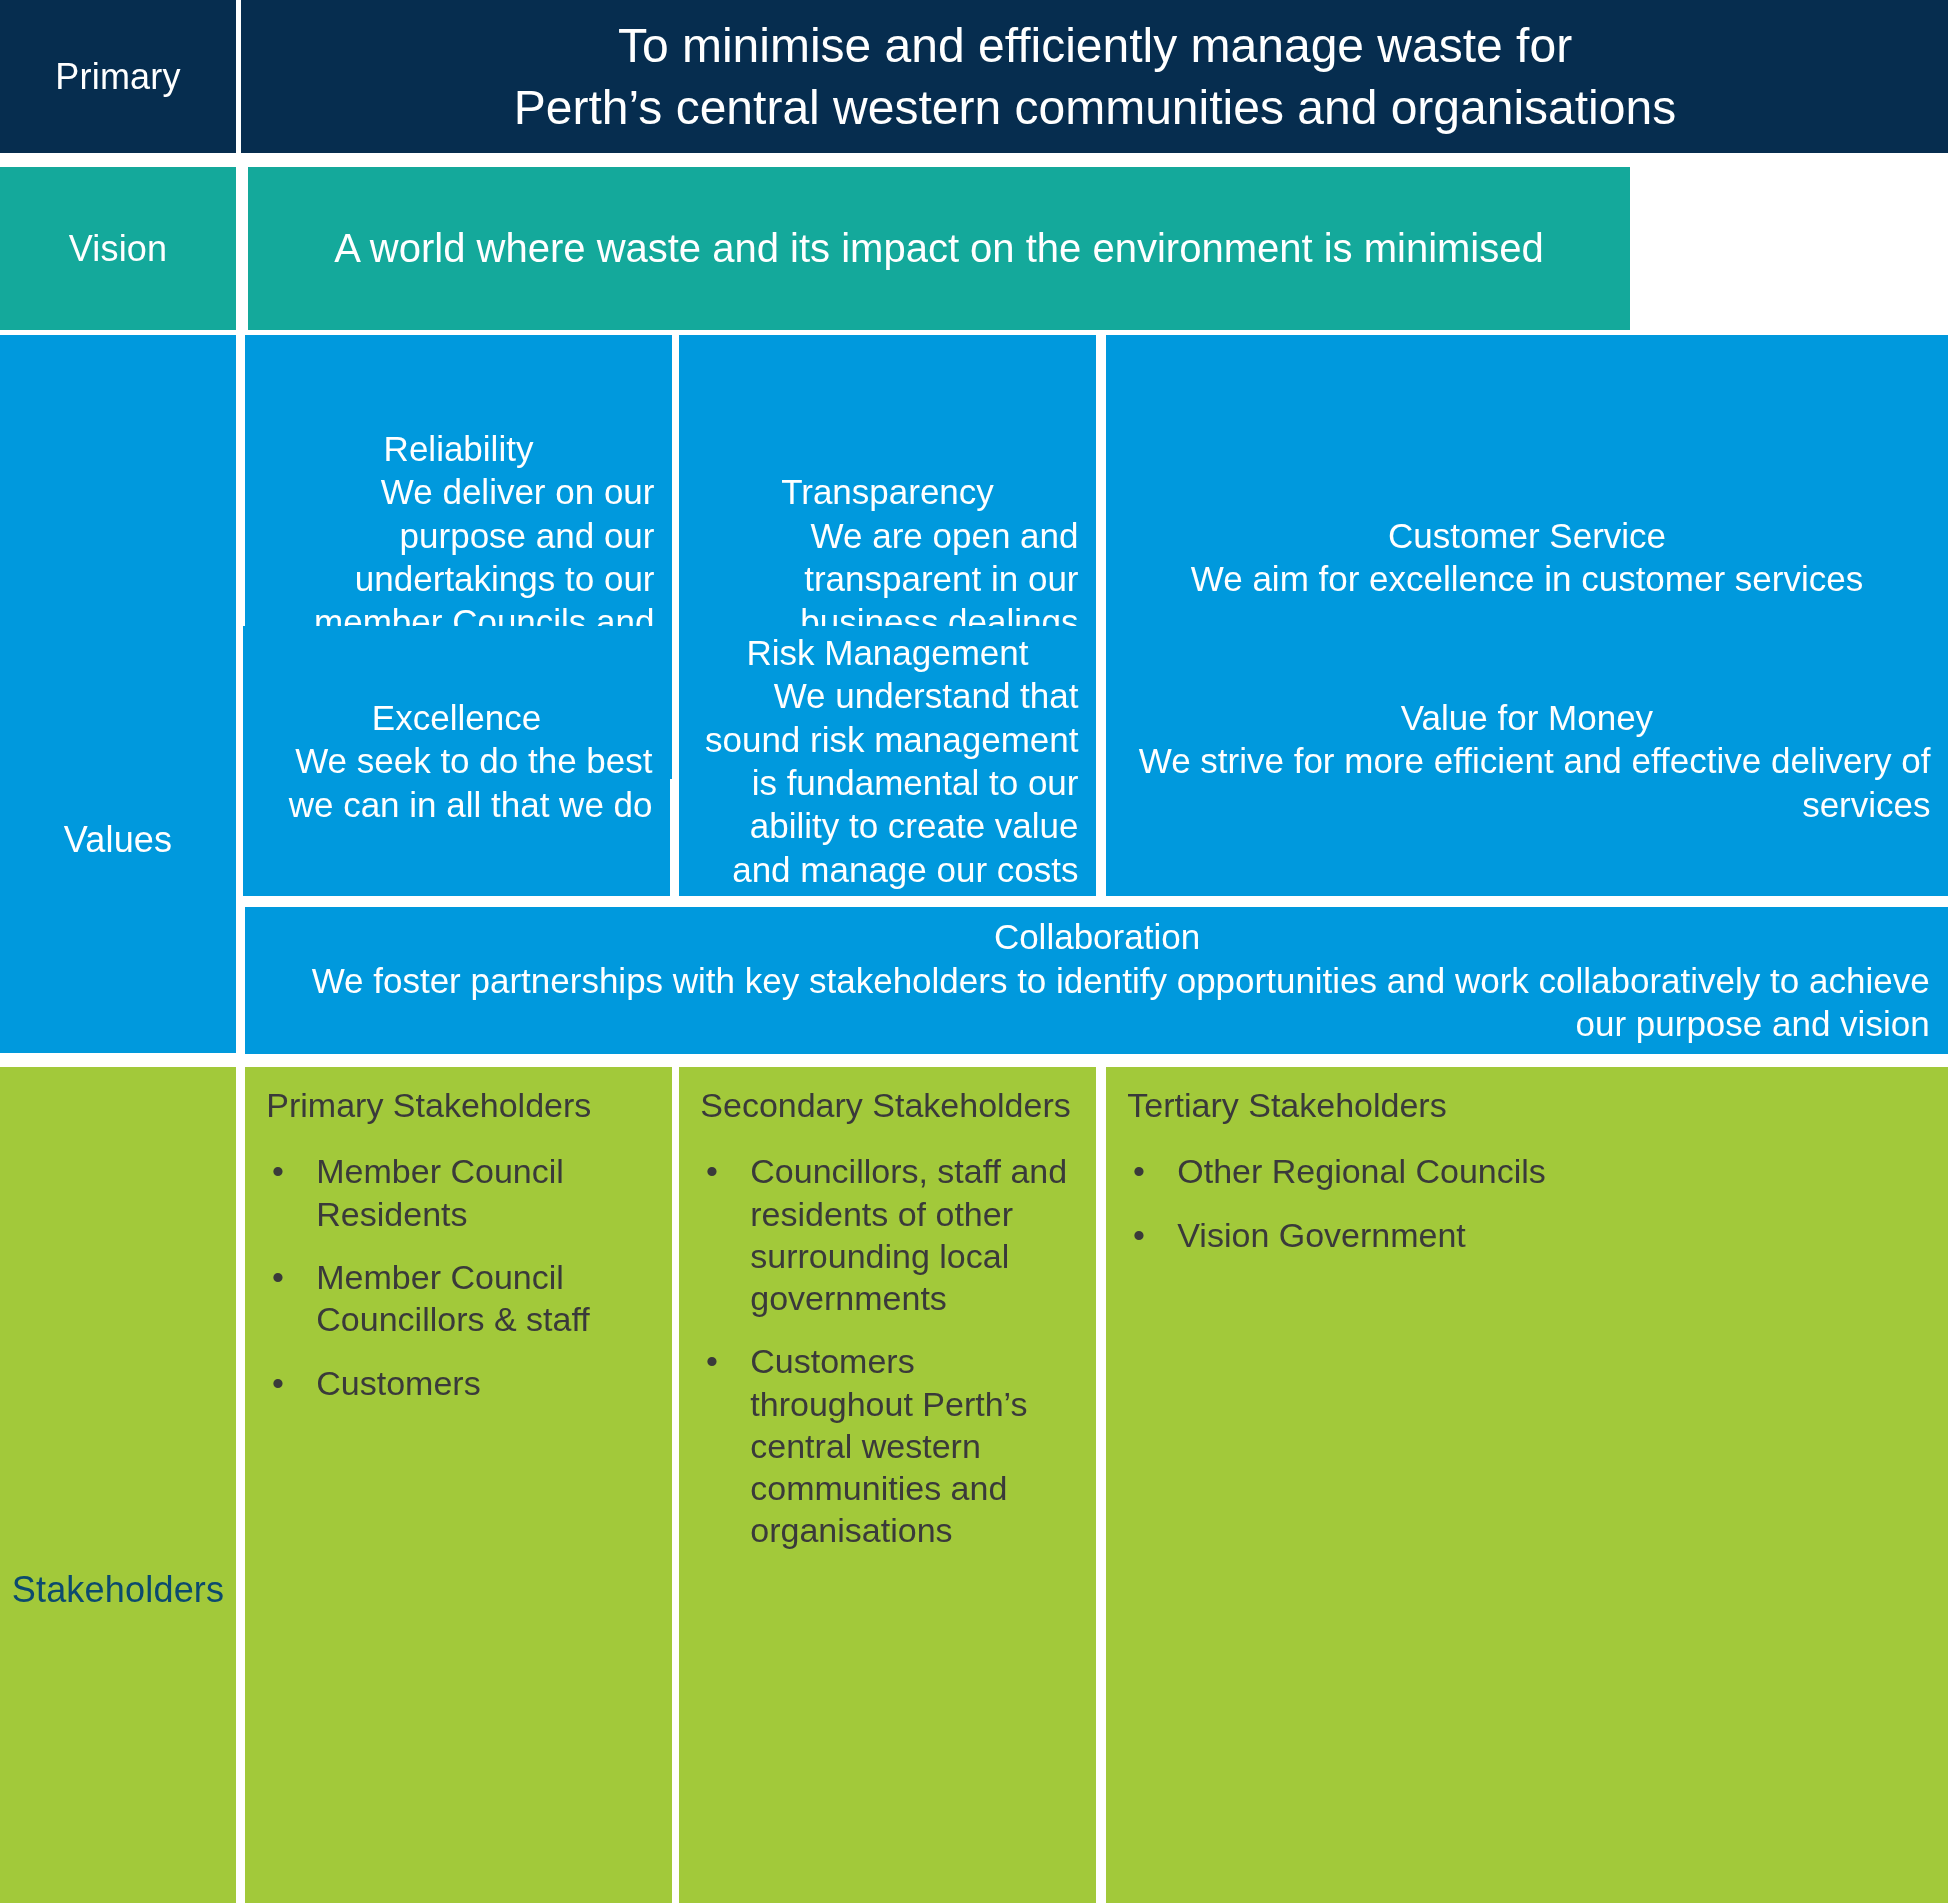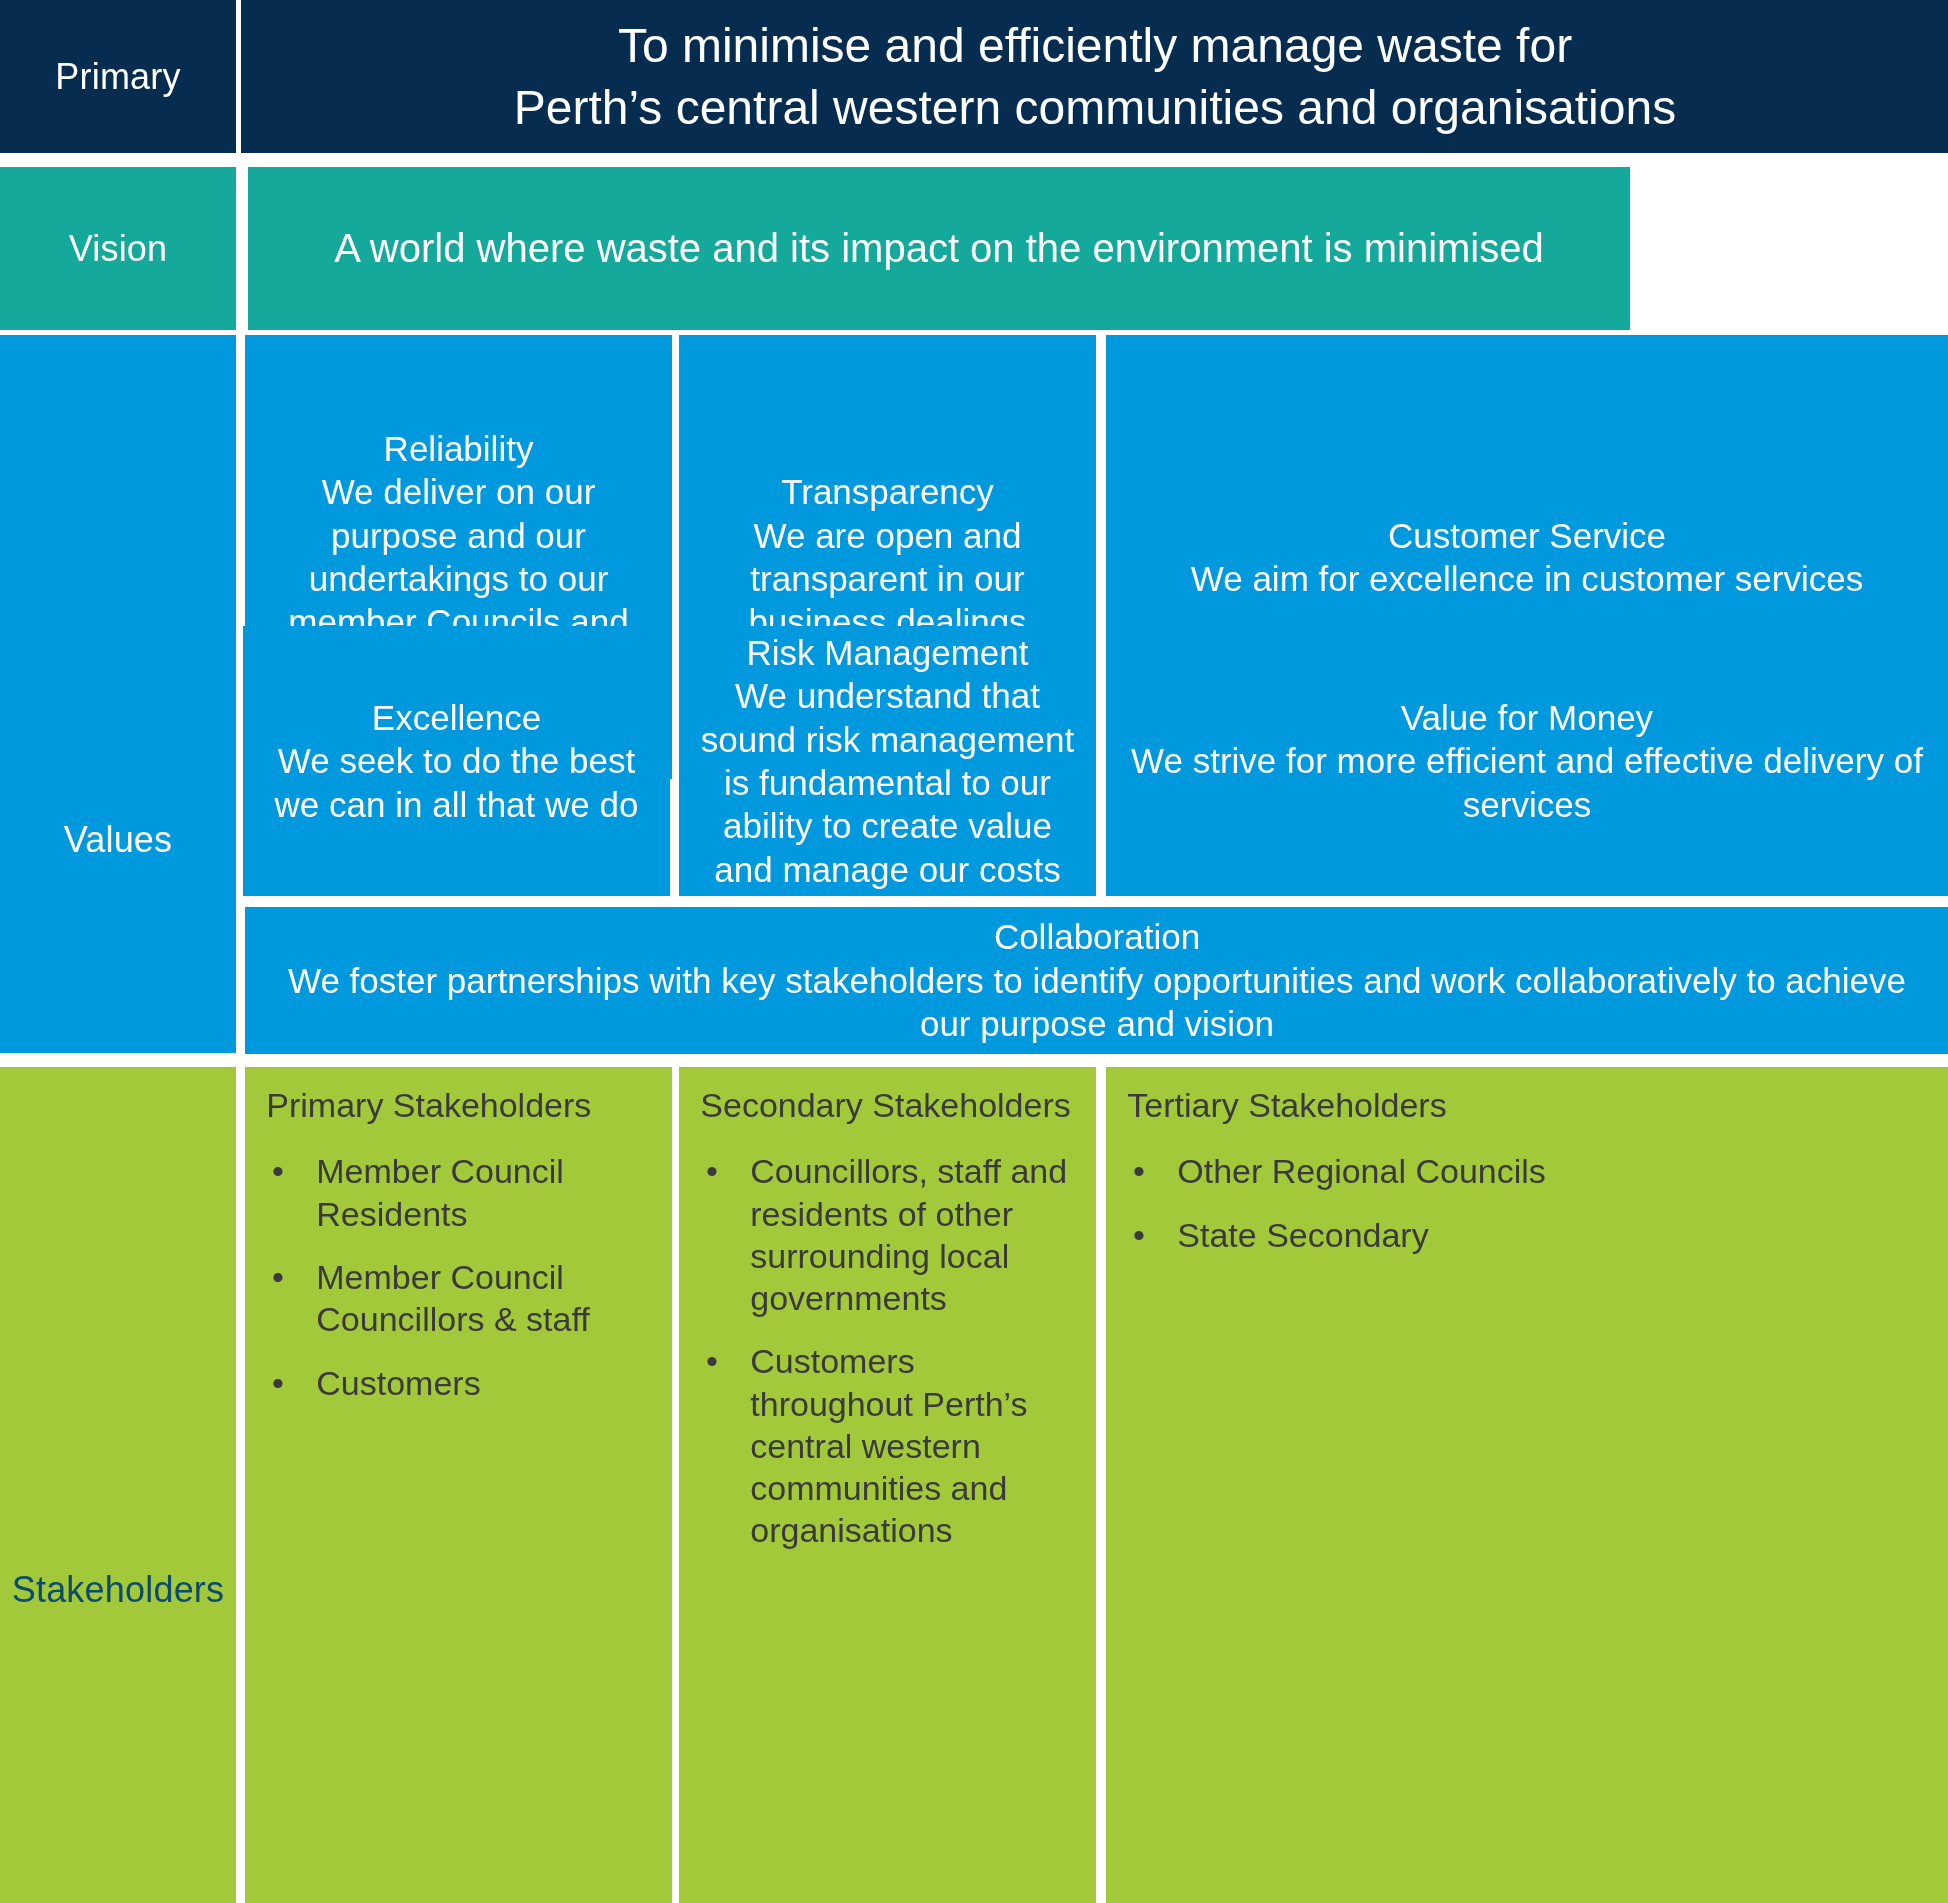--- a/index.html
+++ b/index.html
@@ -58,20 +58,21 @@
     background: #0099dd;
     justify-content: center;
   }
   #values-label .rowlabel { margin-top: 291px; }
 
   .valcard {
     background: #0099dd;
     padding: 13.6px 17.5px;
     font-size: 35px;
     line-height: 1.24;
+    text-align: right;
   }
   .valcard .vtitle { display:block; }
   .valcard .vbody  { display:block; }
 
   
   #card-reliability  { left: 245px;  top: 335px; width: 427px; height: 444px; }
   #card-transparency { left: 679px;  top: 335px; width: 417px; height: 444px; }
   #card-customer     { left: 1106px; top: 335px; width: 842px; height: 444px; }
 
   
@@ -207,18 +208,18 @@
     <ul>
       <li><span class="bullet">•</span><span>Councillors, staff and residents of other surrounding local governments</span></li>
       <li><span class="bullet">•</span><span>Customers throughout Perth’s central western communities and organisations</span></li>
     </ul>
   </div>
 
   <div class="stakecol" id="stake-tertiary">
     <h3>Tertiary Stakeholders</h3>
     <ul>
       <li><span class="bullet">•</span><span>Other Regional Councils</span></li>
-      <li><span class="bullet">•</span><span>State Secondary</span></li>
+      <li><span class="bullet">•</span><span>Vision Government</span></li>
     </ul>
   </div>
 
 </div>
 
 
 </body></html>

